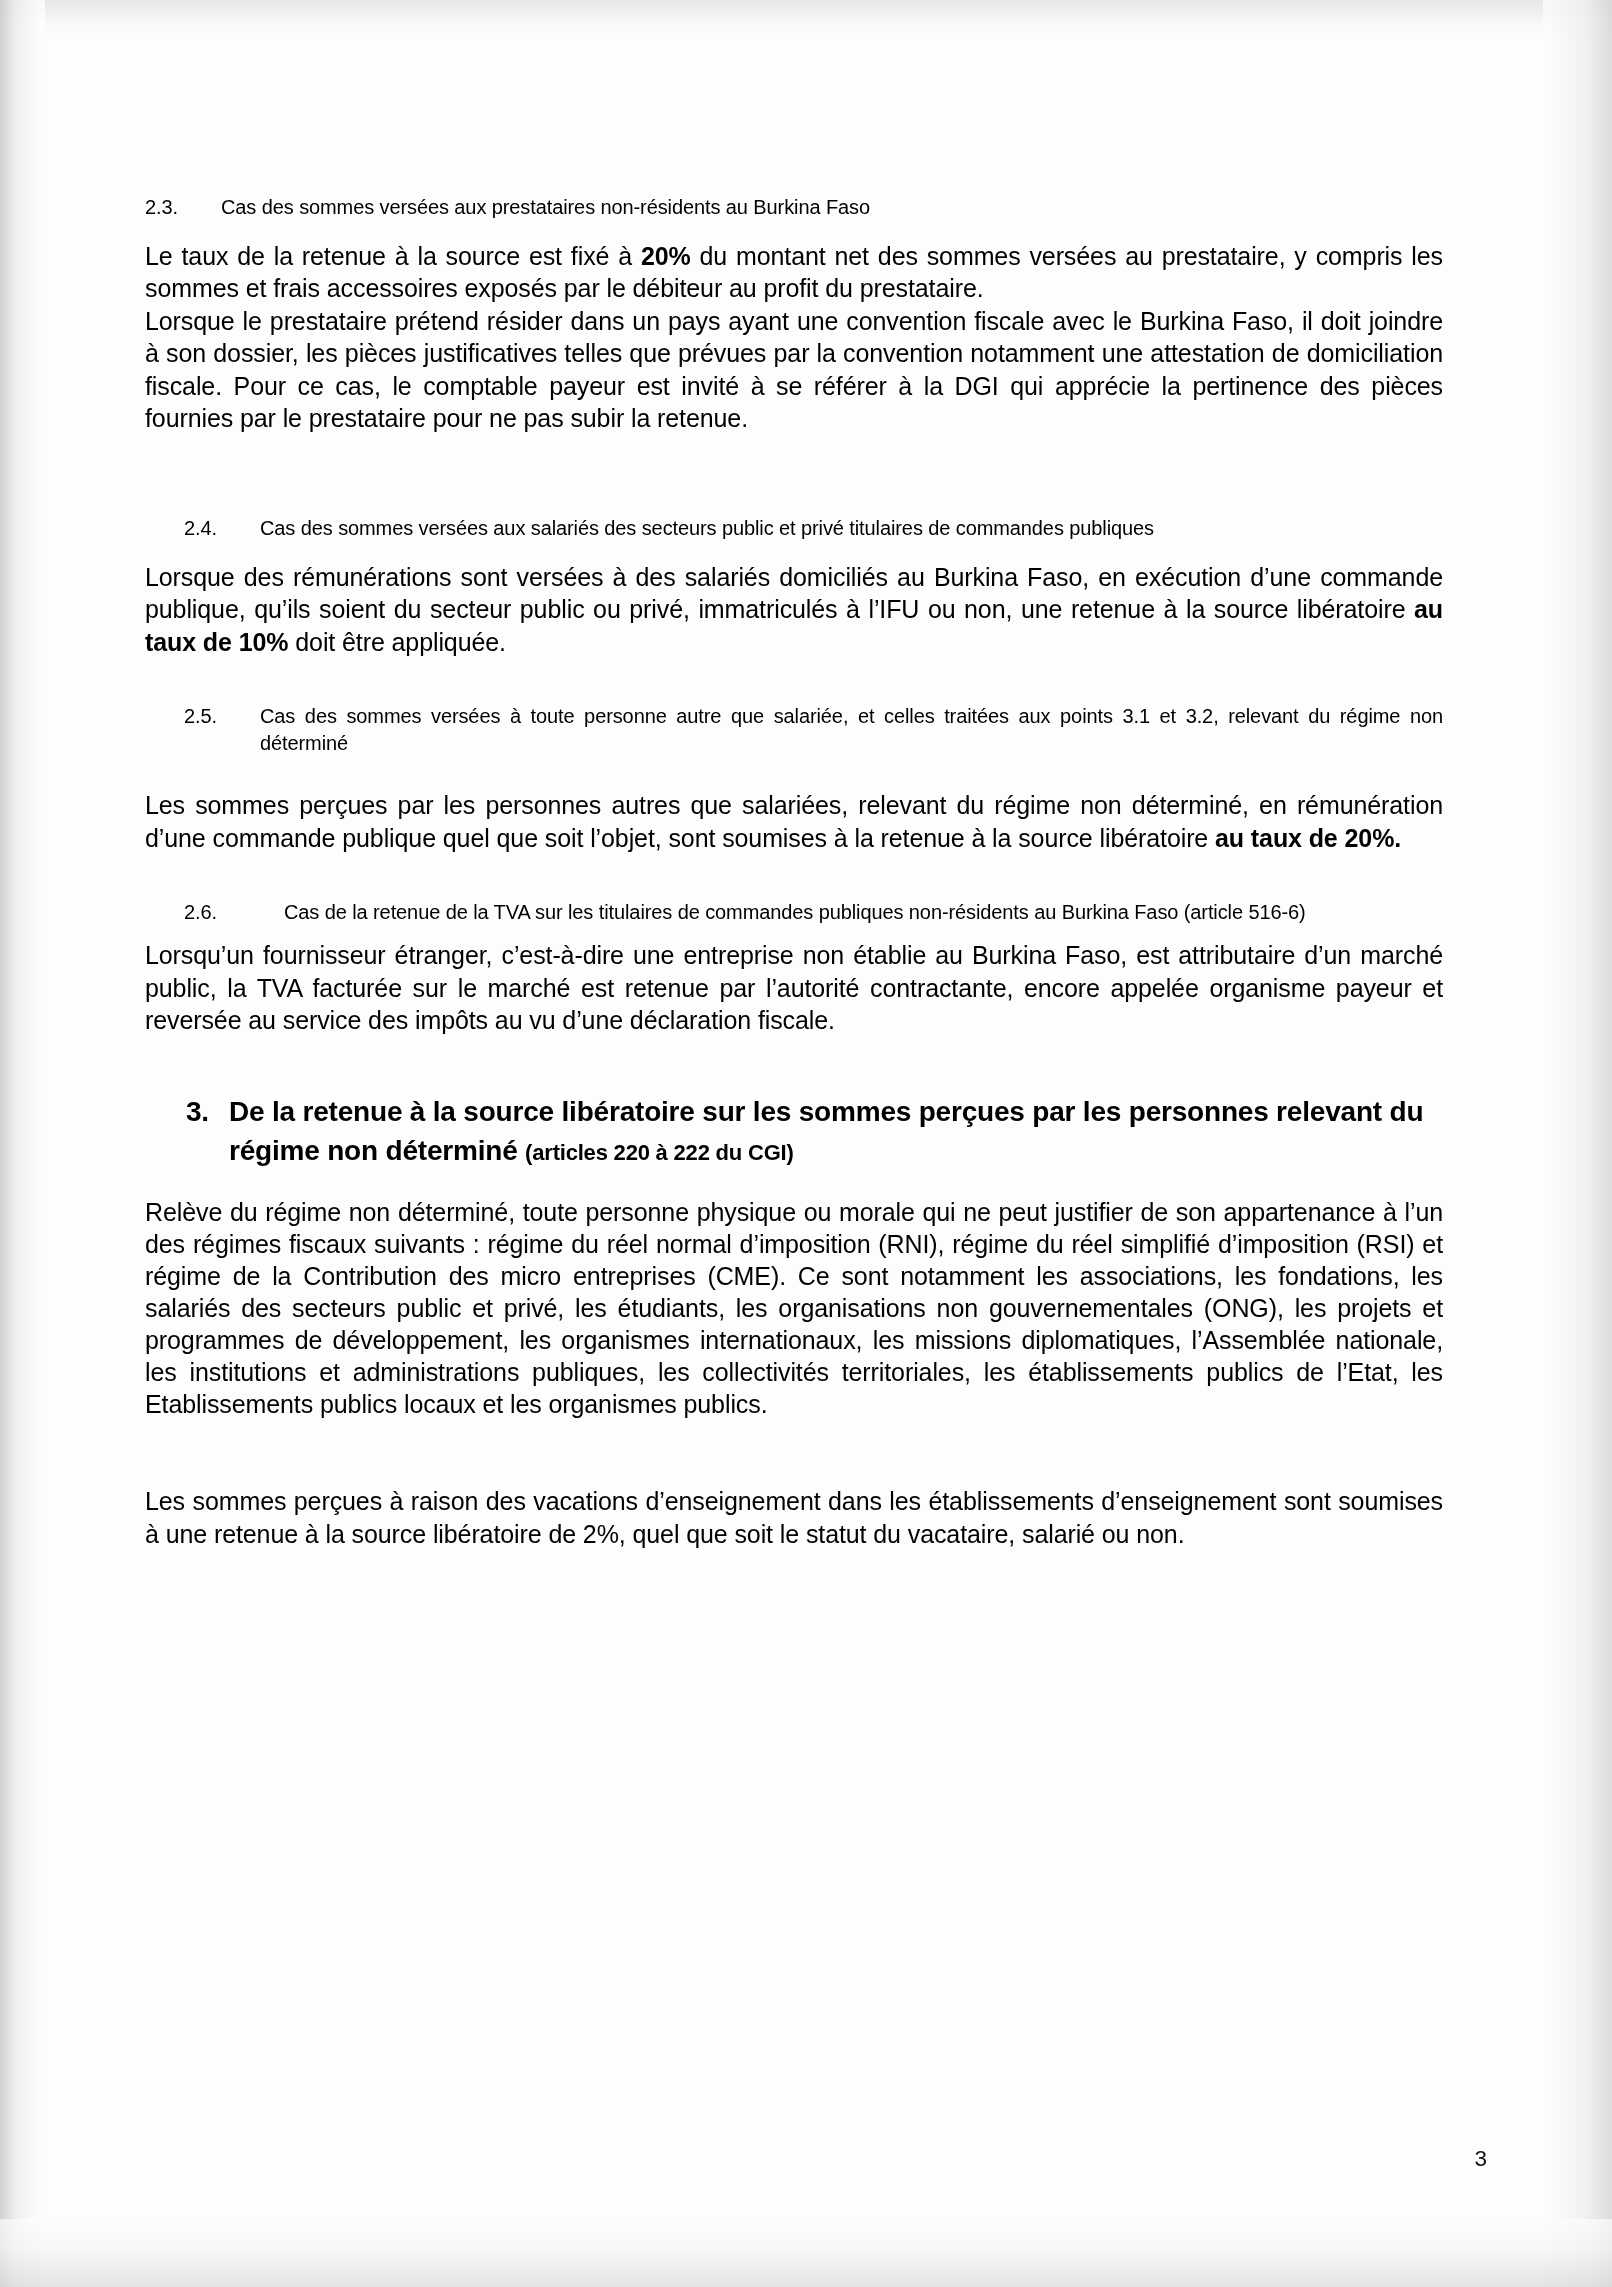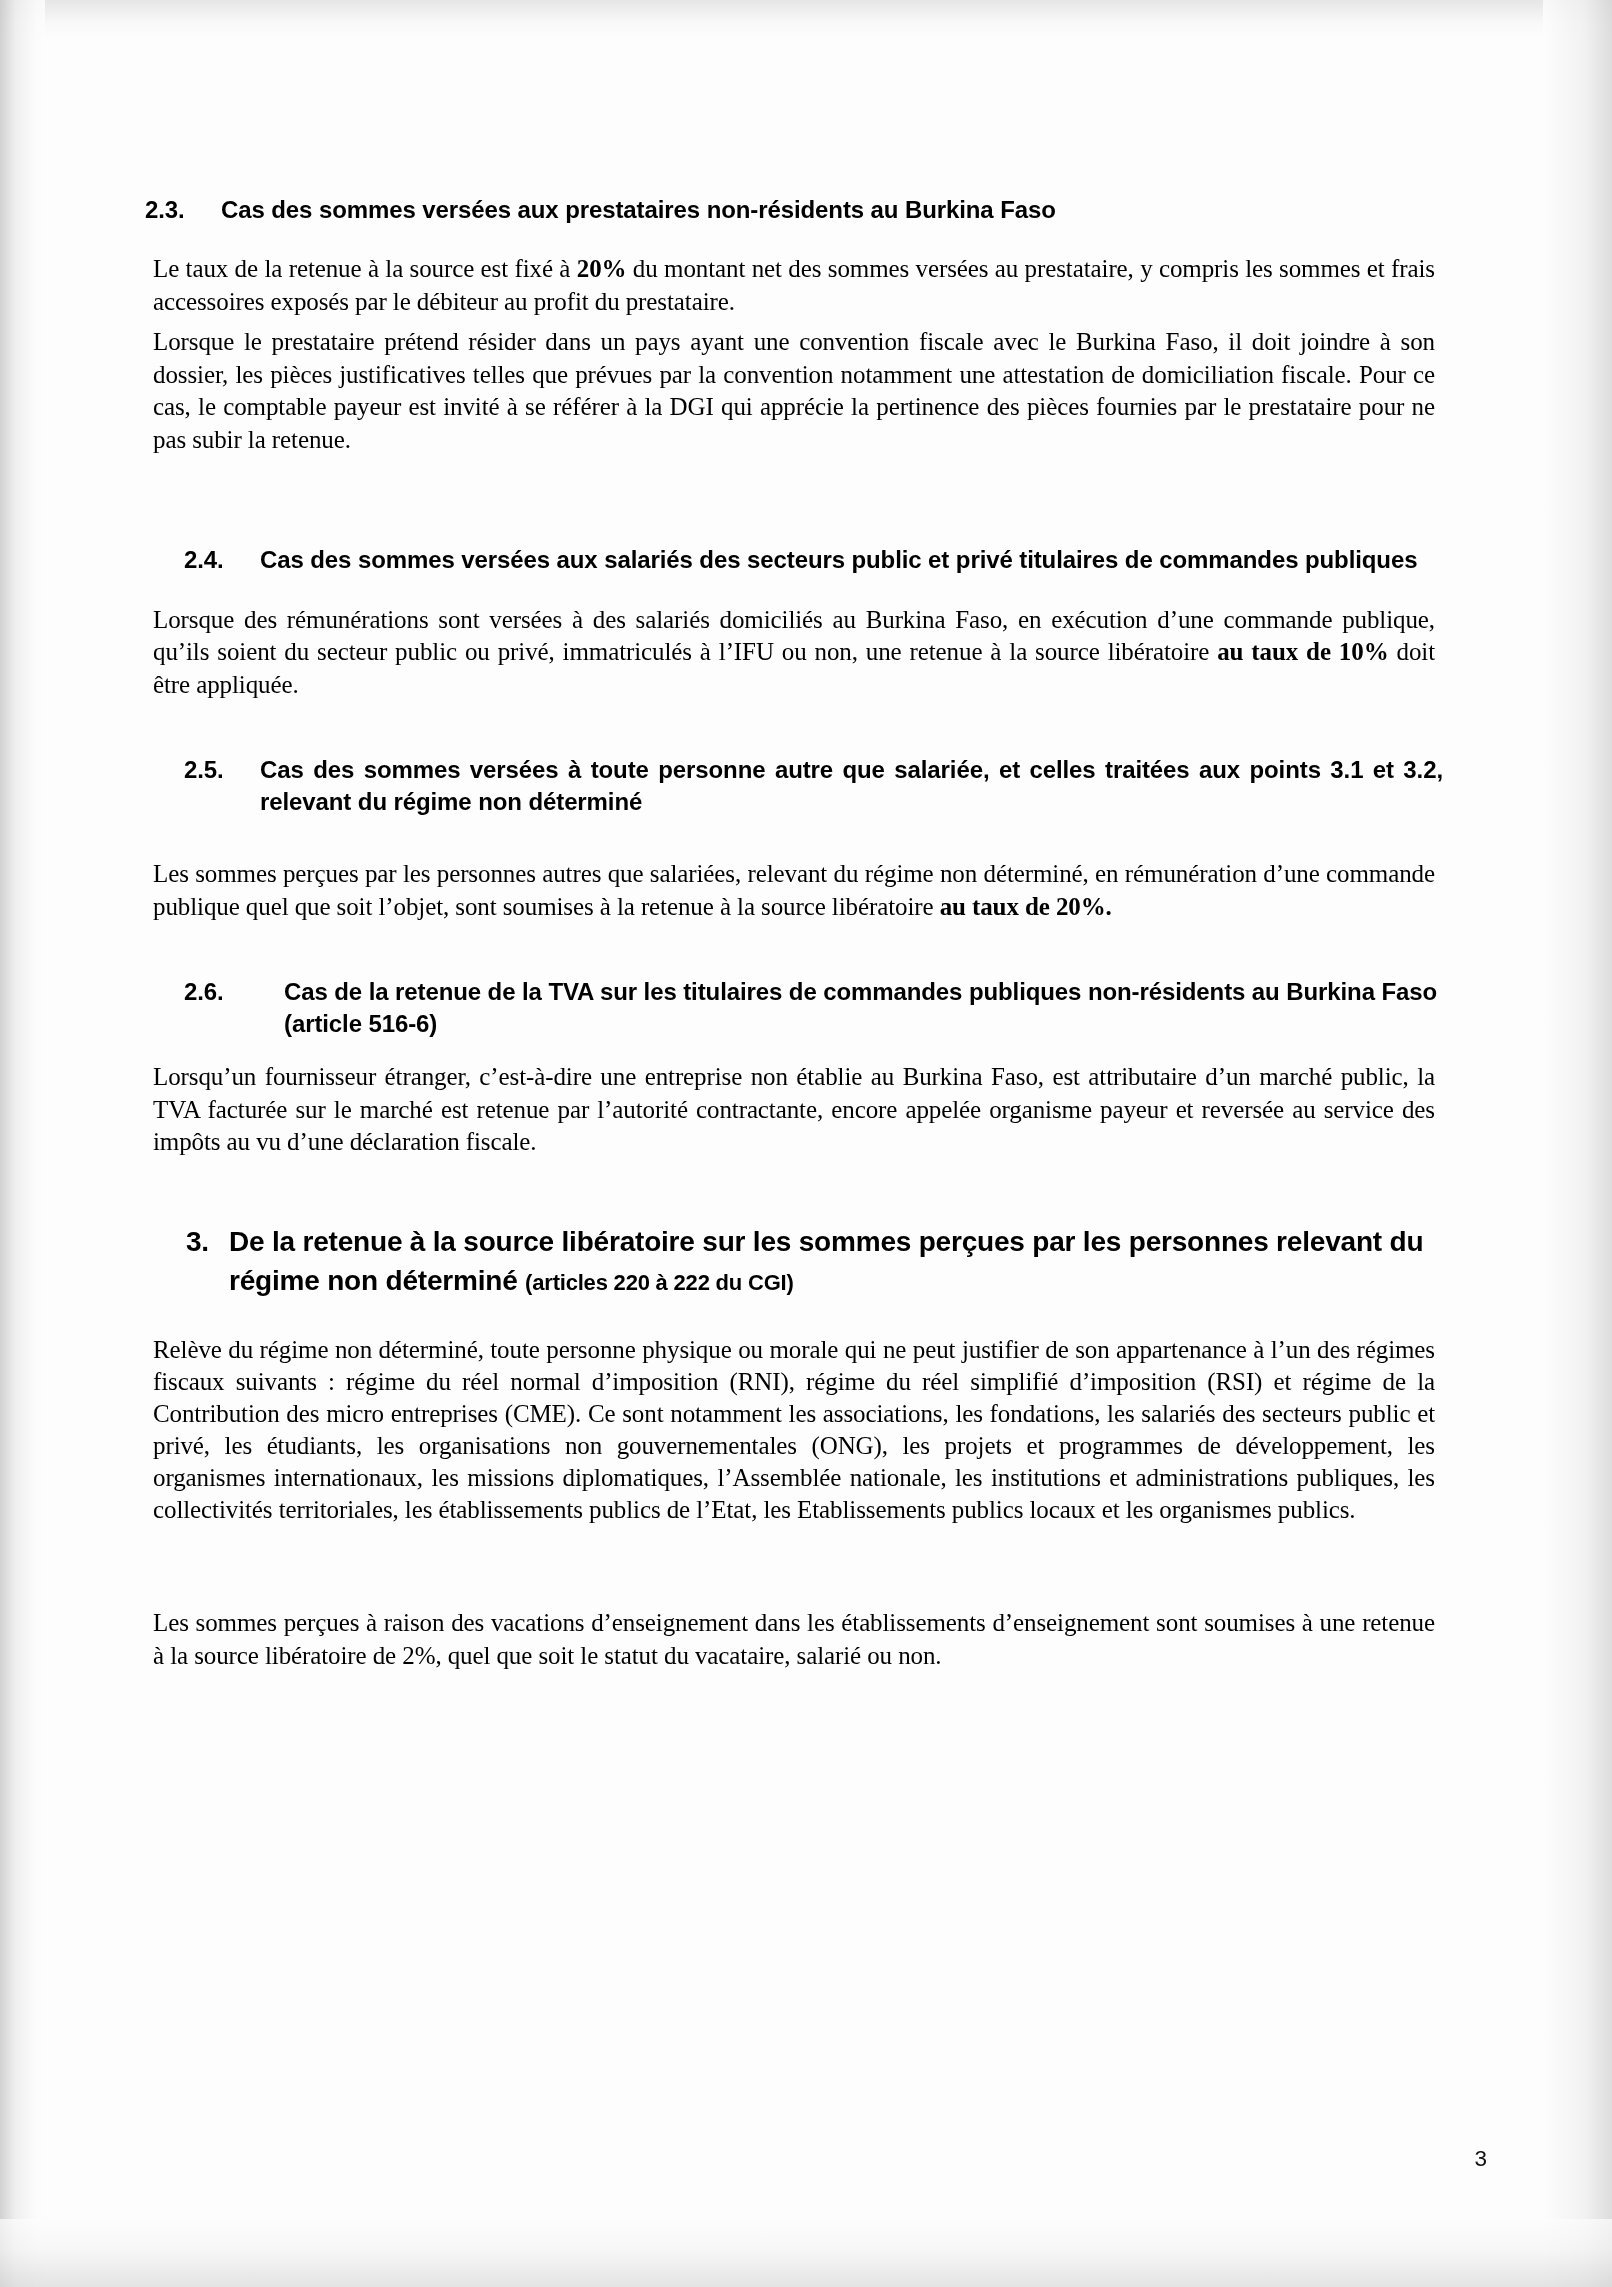--- a/index.html
+++ b/index.html
@@ -58,22 +58,22 @@
     position: absolute;
     top: 194px;
     left: 145px;
     width: 1298px;
   }
 
   
   .h-sub {
     display: flex;
     align-items: flex-start;
-    font-weight: bold;
-    font-size: 24px;
+    font-weight: normal;
+    font-size: 20px;
     line-height: 1.32;
     letter-spacing: -0.1px;
   }
   .h-sub .num {
     flex: 0 0 auto;
     width: 76px;
     text-align: left;
   }
   .h-sub .txt {
     flex: 1 1 auto;
@@ -91,26 +91,25 @@
     flex: 0 0 auto;
     width: 43px;
   }
   .h-main .txt { flex: 1 1 auto; }
   .h-main .small {
     font-size: 22px;
   }
 
   
   p.body {
-    margin: 8px;
+    margin: 0;
     font-size: 25px;
     line-height: 1.30;
     text-align: justify;
     letter-spacing: -0.1px;
-    font-family: Liberation Serif, serif;
   }
   p.body.tight { line-height: 1.285; }
   b { font-weight: bold; }
 
   .indent-2 { margin-left: 76px; }
 
   
   .sp-14 { height: 13.7px; }
   .sp-20 { height: 19.6px; }
   .sp-26 { height: 25.5px; }

